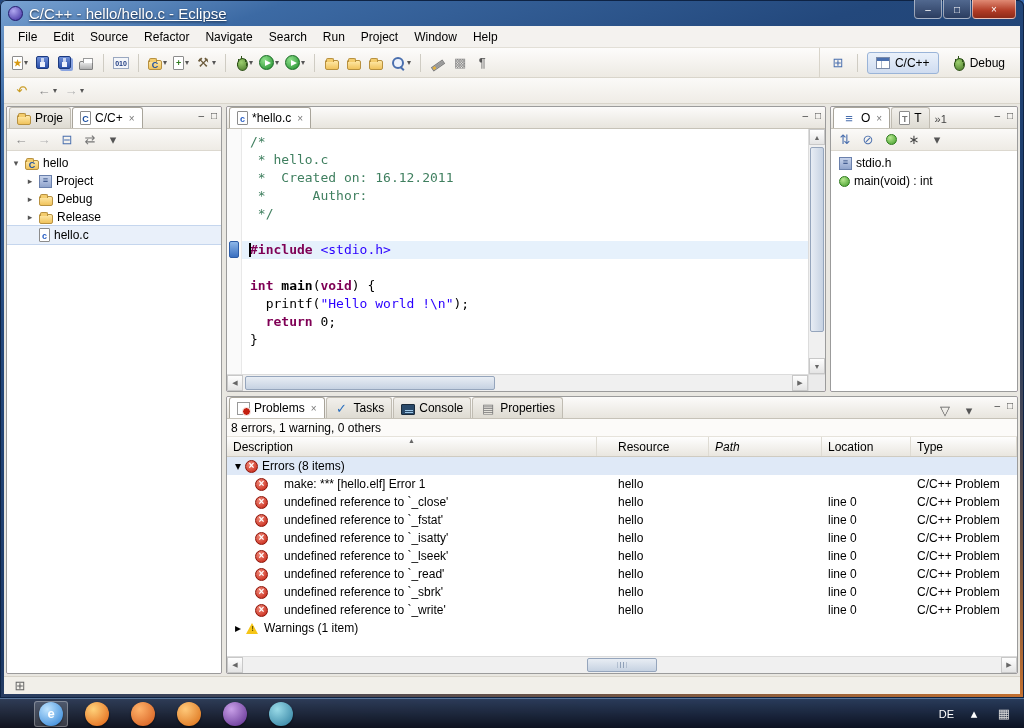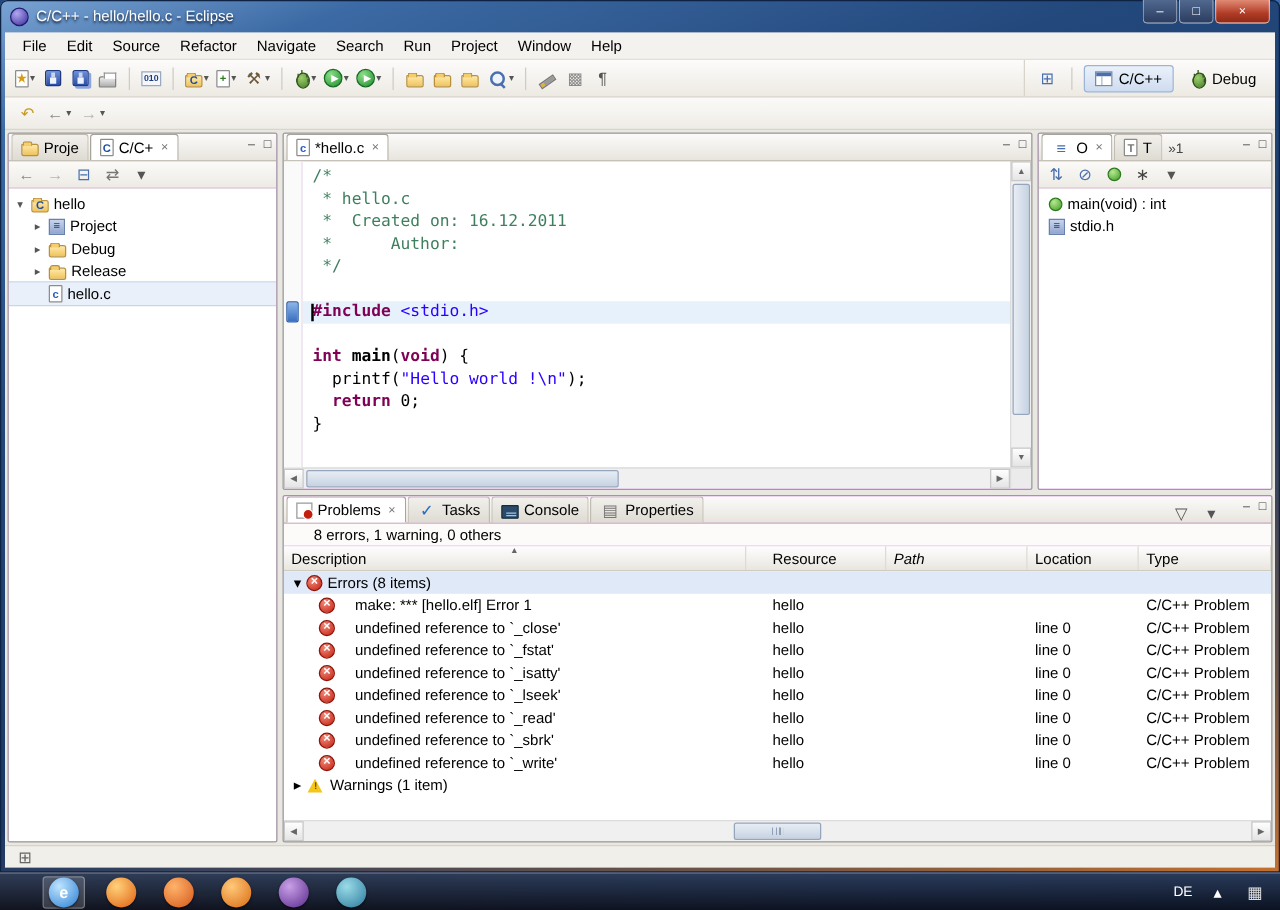--- a/index.html
+++ b/index.html
@@ -11,21 +11,21 @@
     background: linear-gradient(205deg,#3a6db0 0%,#27508c 28%,#1f3f6e 52%,#4a4f86 72%,#8c5a3c 88%,#c4702f 100%);
   }
   
   .win {
     position:absolute; left:0; top:0; width:1024px; height:698px;
     border-radius:6px 6px 0 0;
     background: linear-gradient(160deg,#7aa4d4 0%,#3c6aa4 10%,#23487c 30%,#1c3966 62%,#6e5446 85%,#c4702f 100%);
     box-shadow: inset 0 0 0 1px #0e2344;
   }
   .titlebar { height:26px; display:flex; align-items:center; padding:0 8px; color:#fff; }
-  .title-text { margin-left:6px; font-size:12px; text-shadow:0 1px 2px #0a1a33; white-space:nowrap; }
+  .title-text { margin-left:6px; font-size:15px; text-shadow:0 1px 2px #0a1a33; white-space:nowrap;text-decoration:underline; }
   .winbtns { position:absolute; top:0; right:8px; display:flex; gap:1px; }
   .wbtn {
     width:28px; height:19px; display:flex; align-items:center; justify-content:center;
     color:#fff; font-size:10px; border:1px solid rgba(255,255,255,.5); border-top:none;
     border-radius:0 0 4px 4px; background:linear-gradient(#51688f,#2b3d60);
   }
   .wbtn.close { width:44px; background:linear-gradient(#e08a74,#b13b25 60%,#8c2a18); }
   
   .client { position:absolute; left:4px; right:4px; top:26px; bottom:4px; background:#f1efe9; display:flex; flex-direction:column; overflow:hidden; }
   .menubar { height:22px; flex:none; background:#f4f2ef; border-bottom:1px solid #e2dfd7; display:flex; align-items:center; padding-left:6px; }
@@ -78,21 +78,21 @@
   .corner { grid-column:3; grid-row:2; background:#ebebeb; border-left:1px solid #dcdcdc; border-top:1px solid #dcdcdc; }
   .sarrow { flex:none; width:16px; height:16px; background:linear-gradient(#fefefe,#e4e4e4); border:1px solid #c8c8c8; color:#666; font-size:7px; display:flex; align-items:center; justify-content:center; }
   .vtrack { flex:1; position:relative; }
   .vthumb { position:absolute; left:1px; right:1px; top:2px; height:185px; background:linear-gradient(90deg,#e8edf4,#c6d2e2); border:1px solid #95a5bc; border-radius:2px; }
   .htrack { flex:1; position:relative; }
   .hthumb { position:absolute; top:1px; bottom:1px; left:2px; width:250px; background:linear-gradient(#e8edf4,#c6d2e2); border:1px solid #95a5bc; border-radius:2px; }
   .hthumb.centered { left:50%; transform:translateX(-50%); width:70px; }
   .hthumb.centered::after { content:""; position:absolute; left:50%; top:3px; bottom:3px; width:9px; transform:translateX(-50%);
     background:repeating-linear-gradient(90deg,#8fa0b8 0 1px,transparent 1px 3px); }
   
-  .summary { height:18px; flex:none; display:flex; align-items:center; padding-left:24px; background:#fcfbf9; border-bottom:1px solid #e6e3db; }
+  .summary { height:18px; flex:none; display:flex; align-items:center; padding-left:4px; background:#fcfbf9; border-bottom:1px solid #e6e3db; }
   .phead { height:20px; flex:none; display:flex; background:linear-gradient(#fefefe,#e9e6df); border-bottom:1px solid #cfcbc1;justify-content:center; }
   .pcol { display:flex; align-items:center; padding-left:6px; border-right:1px solid #dedbd3; position:relative; overflow:hidden; }
   .sortarrow { position:absolute; top:0; left:50%; transform:translateX(-50%); font-size:7px; line-height:7px; color:#666; }
   .pbody { flex:1; background:#fff; overflow:hidden; }
   .prow { height:18px; display:flex; align-items:center; overflow:hidden; }
   .prow.group { padding-left:8px; gap:4px; }
   .prow.group.hl { background:#dfe9f7; }
   .prow .cell { height:100%; display:flex; align-items:center; gap:16px; padding-left:6px; overflow:hidden; white-space:nowrap; }
   .w0 { width:370px; flex:none; } .w1 { width:97px; flex:none;margin-left:15px; } .w2 { width:113px; flex:none;font-style:italic; } .w3 { width:89px; flex:none; } .w4 { flex:1; }
   .pad-item { padding-left:28px !important; }
@@ -425,26 +425,26 @@
             </span>
             <span class="tbtn">
               <span class="icon" style="color: rgb(68, 68, 68);">∗</span>
             </span>
             <span class="tbtn">
               <span class="icon" style="color: rgb(85, 85, 85);">▾</span>
             </span>
           </div>
         <div class="olist">
             <div class="trow" style="padding-left: 8px;">
+              <span class="icon ci-include"></span>
+              <span>stdio.h</span>
+            </div>
+            <div class="trow" style="padding-left: 8px;">
               <span class="icon ci-dot"></span>
               <span>main(void) : int</span>
-            </div>
-            <div class="trow" style="padding-left: 8px;">
-              <span class="icon ci-include"></span>
-              <span>stdio.h</span>
             </div>
           </div>
       </div>
 
       <div class="view" id="view-problems">
         <div class="tabrow">
           <div class="tabs">
               <div class="tab active">
                 <span class="icon ci-problems"></span>
                 <span class="tlabel">Problems</span>

